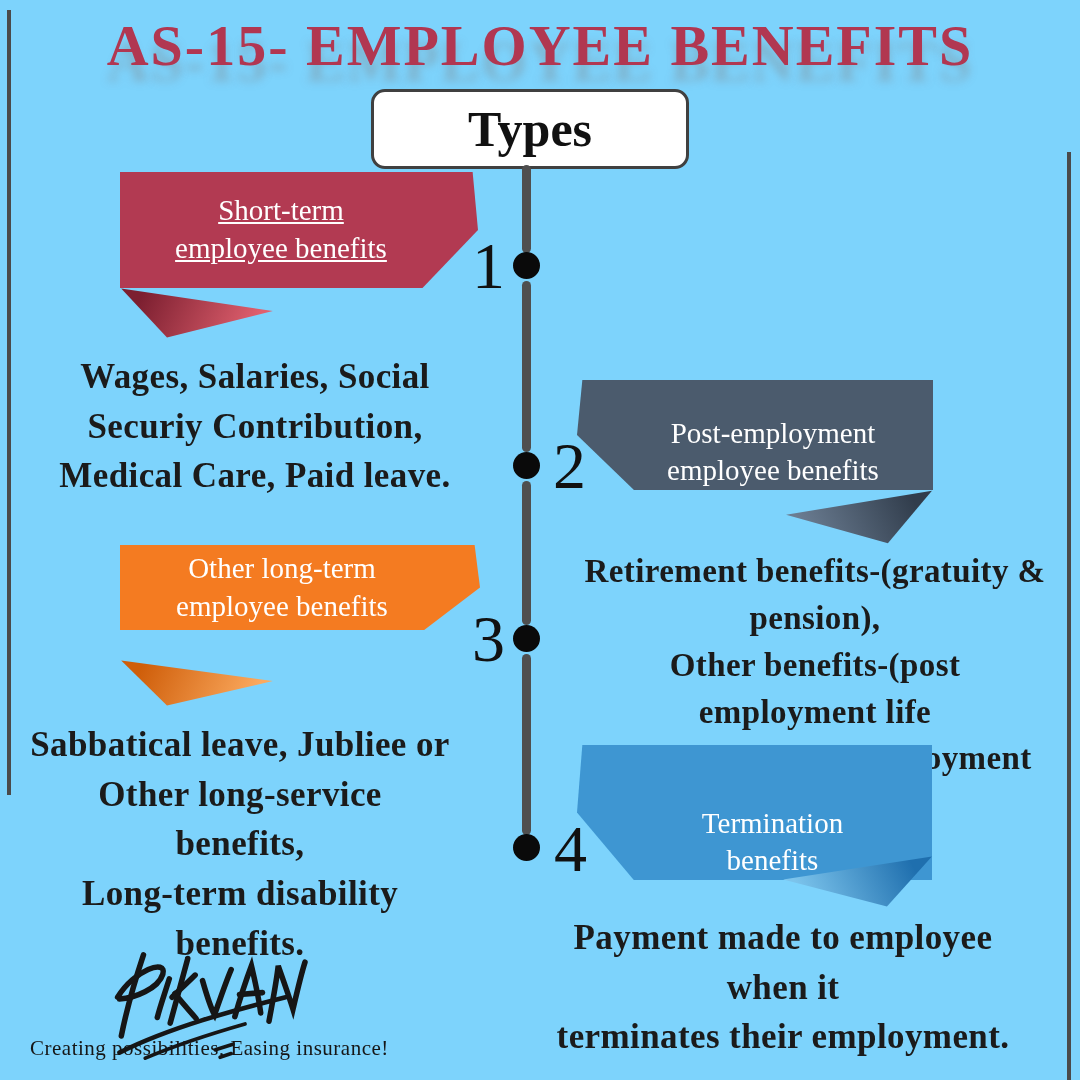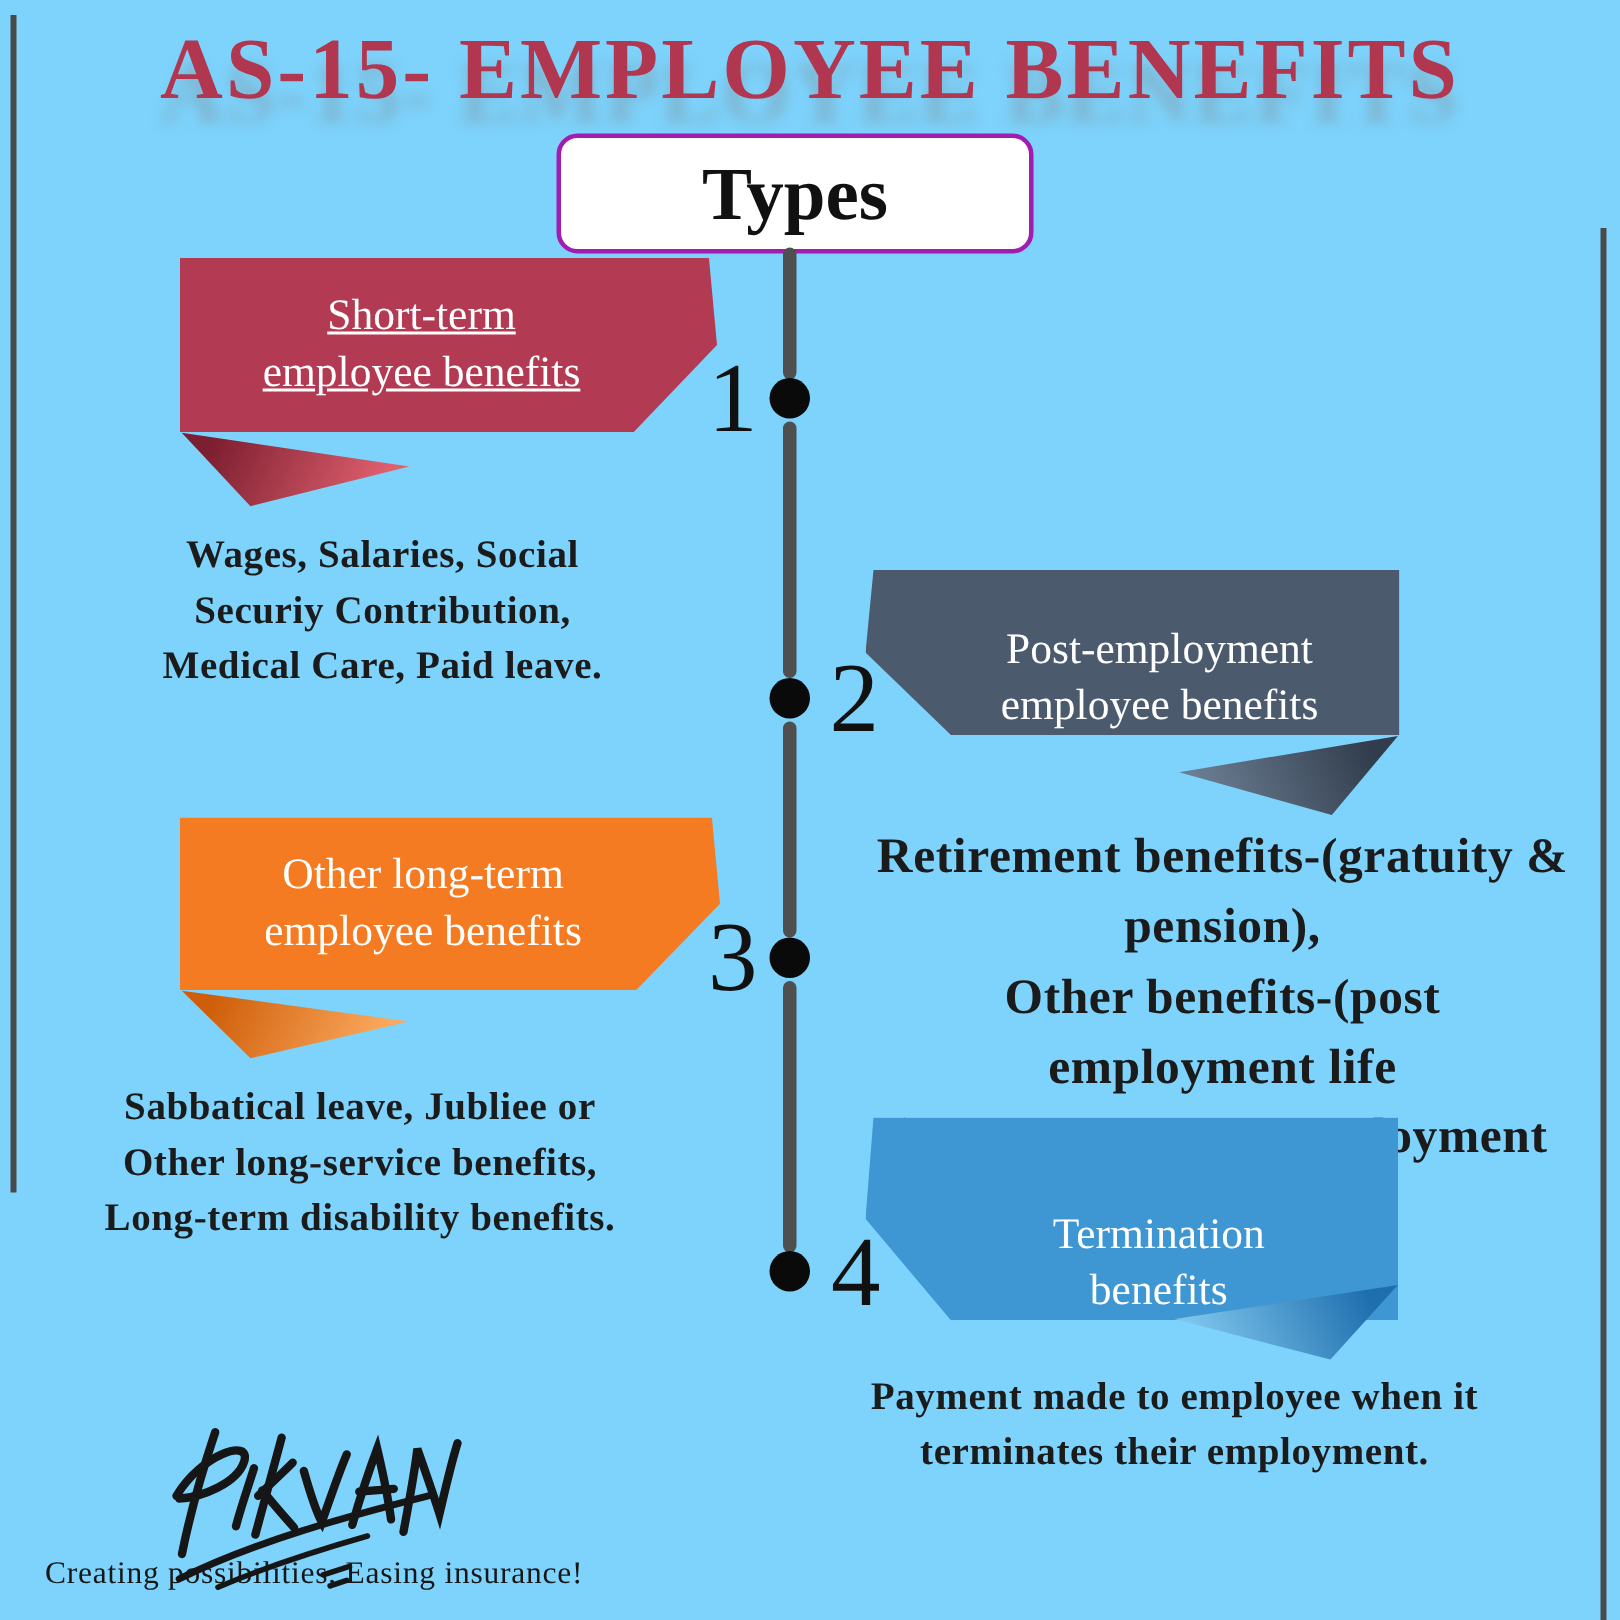--- a/index.html
+++ b/index.html
@@ -17,21 +17,21 @@
   
   .title{
     position:absolute;left:0;top:12px;width:1080px;text-align:center;
     font-size:58px;font-weight:bold;letter-spacing:2px;color:#b13751;
     text-shadow:0 16px 9px rgba(130,120,120,0.35);
   }
 
   
   .types-box{
     position:absolute;left:371px;top:89px;width:312px;height:74px;
-    background:#ffffff;border:3px solid #a21caf;border-radius:14px;
+    background:#ffffff;border:3px solid #404040;border-radius:14px;
     display:flex;align-items:center;justify-content:center;
   }
   .types-box span{font-size:50px;font-weight:600;color:#111;}
 
   
   .tl-seg{position:absolute;left:522px;width:9px;background:#4f4f4f;border-radius:5px;}
   .seg-a{top:165px;height:88px;}
   .seg-b{top:281px;height:171px;}
   .seg-c{top:481px;height:144px;}
   .seg-d{top:654px;height:181px;}
@@ -46,35 +46,35 @@
   
   .banner{
     position:absolute;display:flex;align-items:center;justify-content:center;
     color:#fff;font-size:29px;text-align:center;line-height:1.3;
     white-space:pre-line;
   }
   .banner.left{clip-path:polygon(0 0, 98.5% 0, 100% 50%, 84.5% 100%, 0 100%);padding-right:36px;box-sizing:border-box;}
   .banner.right{clip-path:polygon(1.5% 0, 100% 0, 100% 100%, 16% 100%, 0 50%);padding-left:36px;box-sizing:border-box;align-items:flex-end;}
   .banner-1{left:120px;top:172px;width:358px;height:116px;}
   .banner-2{left:577px;top:380px;width:356px;height:110px;}
-  .banner-3{left:120px;top:545px;width:360px;height:115px;}
+  .banner-3{left:120px;top:545px;width:360px;height:85px;}
   .banner-4{left:577px;top:745px;width:355px;height:135px;}
 
   .tail{position:absolute;}
   .tail.left{clip-path:polygon(2% 3%, 98% 46%, 31% 97%);}
   .tail.right{clip-path:polygon(98% 3%, 2% 46%, 69% 97%);}
   .tail-1{left:118px;top:287px;width:158px;height:52px;}
   .tail-2{left:783px;top:489px;width:152px;height:56px;}
   .tail-3{left:118px;top:659px;width:158px;height:48px;}
   .tail-4{left:780px;top:855px;width:155px;height:53px;}
 
   
   .desc{
     position:absolute;text-align:center;color:#1b1b1b;
-    font-size:26px;font-weight:600;line-height:1.42;letter-spacing:0.4px;
+    font-size:35px;font-weight:600;line-height:1.42;letter-spacing:0.4px;
     white-space:pre-line;
   }
   .desc-1{left:45px;top:352px;width:420px;}
   .desc-2{left:580px;top:548px;width:470px;font-size:33px;}
   .desc-3{left:30px;top:720px;width:420px;}
   .desc-4{left:548px;top:913px;width:470px;}
 
   
   .signature{position:absolute;left:72px;top:940px;width:250px;height:120px;}
   .tagline{position:absolute;left:30px;top:1036px;font-size:21px;color:#161616;letter-spacing:0.5px;}

